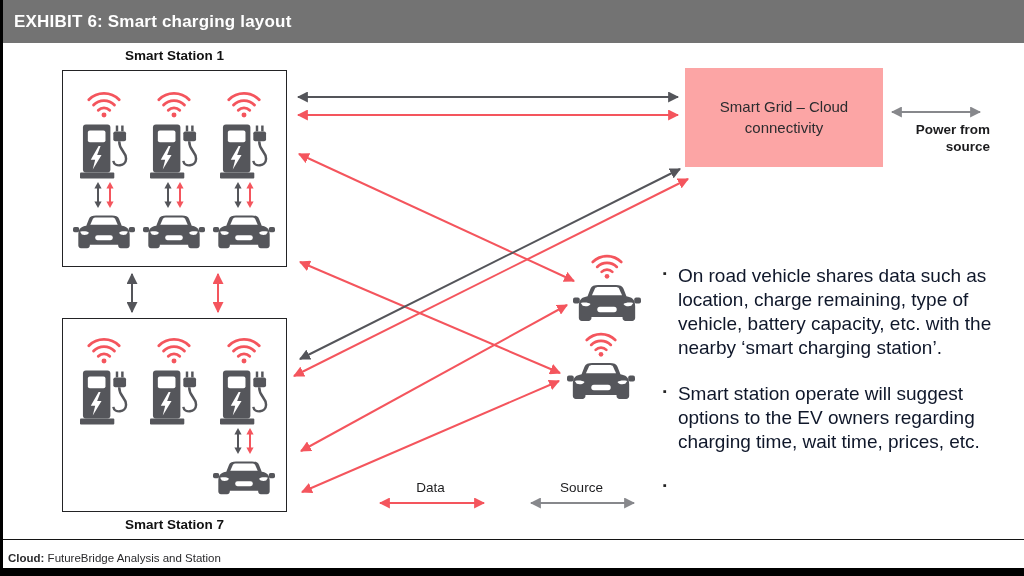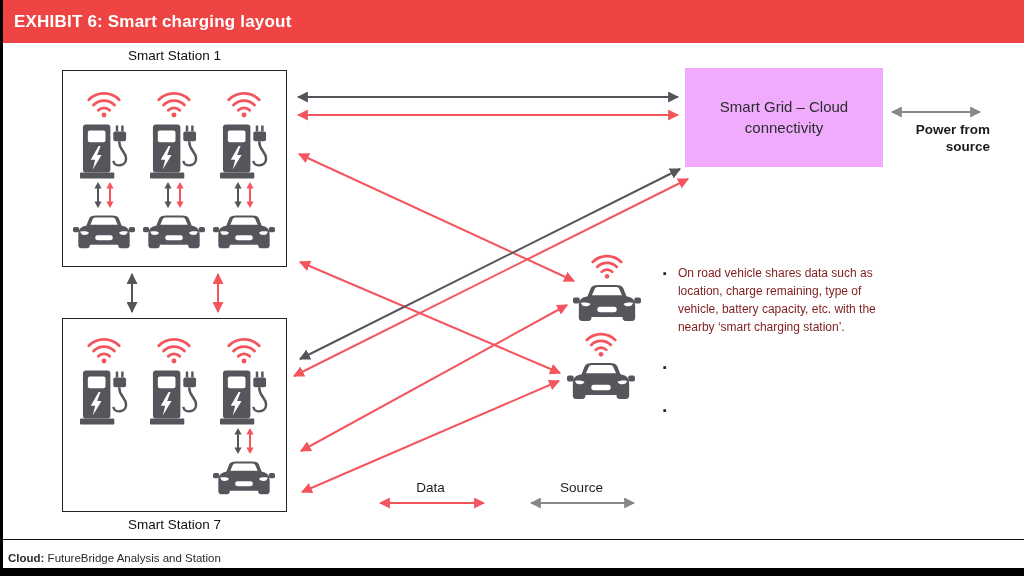--- a/index.html
+++ b/index.html
@@ -2,57 +2,57 @@
 <html><head>
 <meta charset="utf-8">
 <style>
   html,body{margin:0;padding:0;}
   body{
     width:1024px;height:576px;position:relative;overflow:hidden;
     background:#ffffff;font-family:"Liberation Sans",sans-serif;
     -webkit-font-smoothing:antialiased;
   }
   
-  .header{position:absolute;left:0;top:0;width:1024px;height:43px;background:#ef4444;
+  .header{position:absolute;left:0;top:0;width:1024px;height:43px;background:#737373;
     color:#fff;display:flex;align-items:center;box-sizing:border-box;padding-left:14px;
     font-weight:bold;font-size:17px;letter-spacing:.2px;z-index:3;}
   .left-border{position:absolute;left:0;top:0;width:3px;height:576px;background:#000;z-index:4;}
   .separator{position:absolute;left:0;top:539px;width:1024px;height:1px;background:#141414;z-index:2;}
   .bottom-bar{position:absolute;left:0;top:568px;width:1024px;height:8px;background:#000;z-index:4;}
 
   
   .station-box{position:absolute;background:#fff;border:1.5px solid #232325;box-sizing:border-box;z-index:1;}
   #station1-box{left:62px;top:70px;width:225px;height:197px;}
   #station2-box{left:62px;top:318px;width:225px;height:194px;}
-  .station-label{position:absolute;left:62px;width:225px;text-align:center;font-weight:normal;
+  .station-label{position:absolute;left:62px;width:225px;text-align:center;font-weight:bold;
     font-size:13.5px;color:#111;z-index:2;}
   #station1-label{top:48px;}
   #station2-label{top:517px;}
 
   .col{position:absolute;width:70px;display:flex;flex-direction:column;align-items:center;}
   .gap2{height:2px;} .gap4{height:4px;}
 
   
-  .grid-box{position:absolute;left:685px;top:68px;width:198px;height:99px;background:#f0abfc;
+  .grid-box{position:absolute;left:685px;top:68px;width:198px;height:99px;background:#fca5a5;
     display:flex;align-items:center;justify-content:center;text-align:center;
     font-size:15px;color:#2c2c2f;white-space:pre-line;line-height:1.35;z-index:1;}
 
   .power-source-label{position:absolute;left:886px;top:122px;width:104px;text-align:right;
     font-weight:bold;font-size:13.5px;color:#1c1c1e;white-space:pre-line;line-height:1.25;z-index:2;}
 
   
   .roaming-car{position:absolute;display:flex;flex-direction:column;align-items:center;z-index:2;}
   #road-car-1{left:572px;top:254px;width:70px;}
   #road-car-2{left:566px;top:332px;width:70px;}
 
   
   .bullets{position:absolute;left:663px;top:264px;width:352px;z-index:2;}
   .bullet{display:flex;margin-bottom:22px;}
   .bullet .marker{font-size:11px;color:#222;margin-right:11px;line-height:21px;transform:translateY(-1px);}
-  .bullet .text{font-size:12px;line-height:18px;color:#7f1d1d;white-space:pre-line;}
+  .bullet .text{font-size:19px;line-height:24px;color:#0f172a;white-space:pre-line;}
 
   
   .legend-label{position:absolute;text-align:center;font-weight:normal;font-size:13.5px;color:#1c1c1e;z-index:2;}
   #legend-data-label{left:373px;top:480px;width:115px;}
   #legend-power-label{left:524px;top:480px;width:115px;}
 
   
   .source-line{position:absolute;left:8px;top:552px;font-size:11.5px;color:#2a2a2c;z-index:3;}
   .source-line .src-prefix{font-weight:bold;}
 
@@ -228,20 +228,23 @@
 <div class="bullets">
   <div class="bullet">
     <span class="marker">▪</span>
     <span class="text">On road vehicle shares data such as
 location, charge remaining, type of
 vehicle, battery capacity, etc. with the
 nearby ‘smart charging station’.</span>
   </div>
   <div class="bullet">
     <span class="marker">▪</span>
+    <span class="text">Smart station operate will suggest
+options to the EV owners regarding
+charging time, wait time, prices, etc.</span>
   </div>
   <div class="bullet">
     <span class="marker">▪</span>
   </div>
 </div>
 
 <div class="legend-label" id="legend-data-label">Data</div>
 <div class="legend-label" id="legend-power-label">Source</div>
 
 <div class="source-line">

